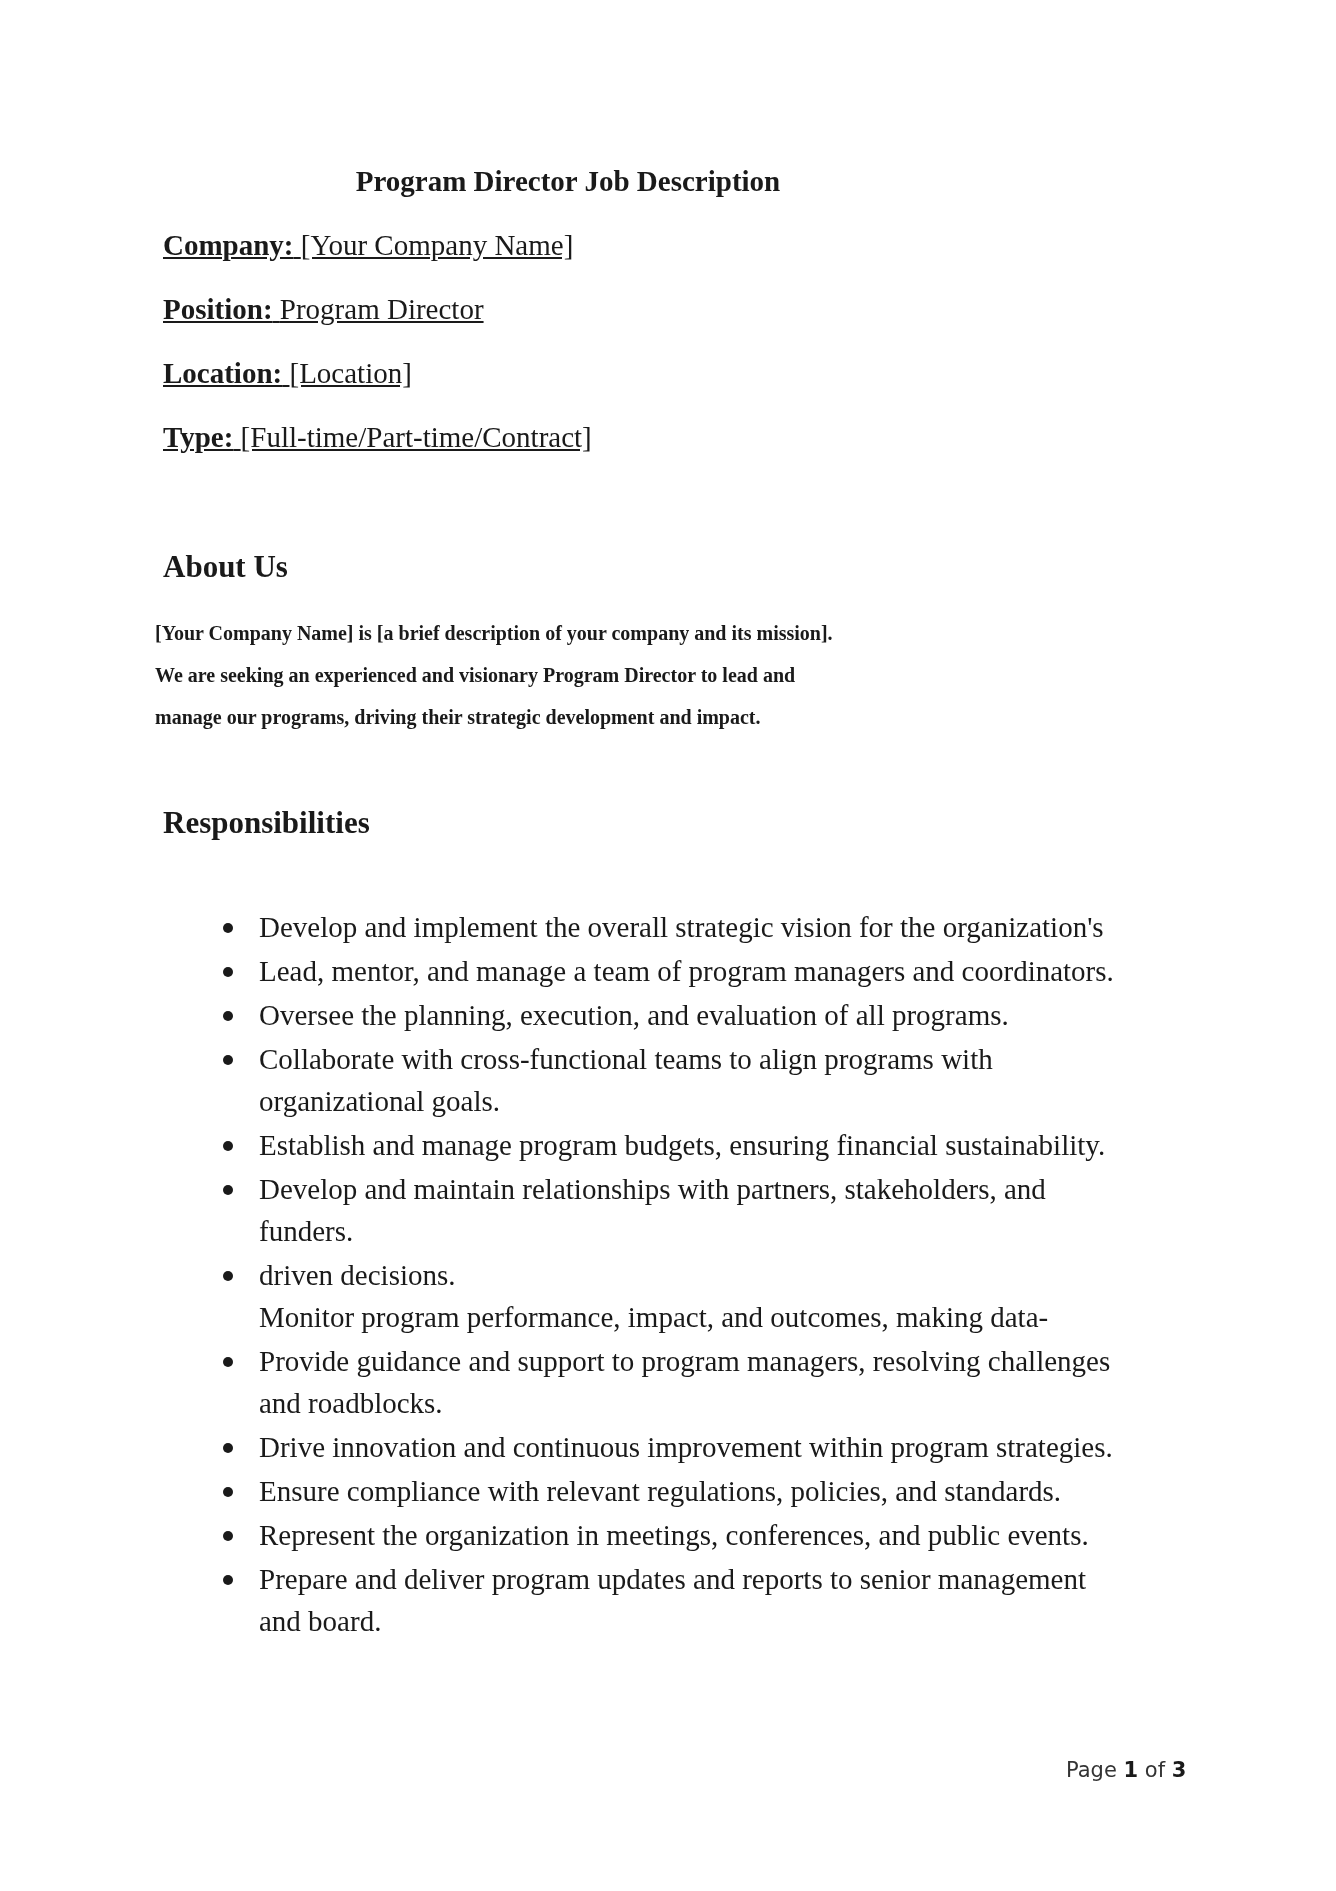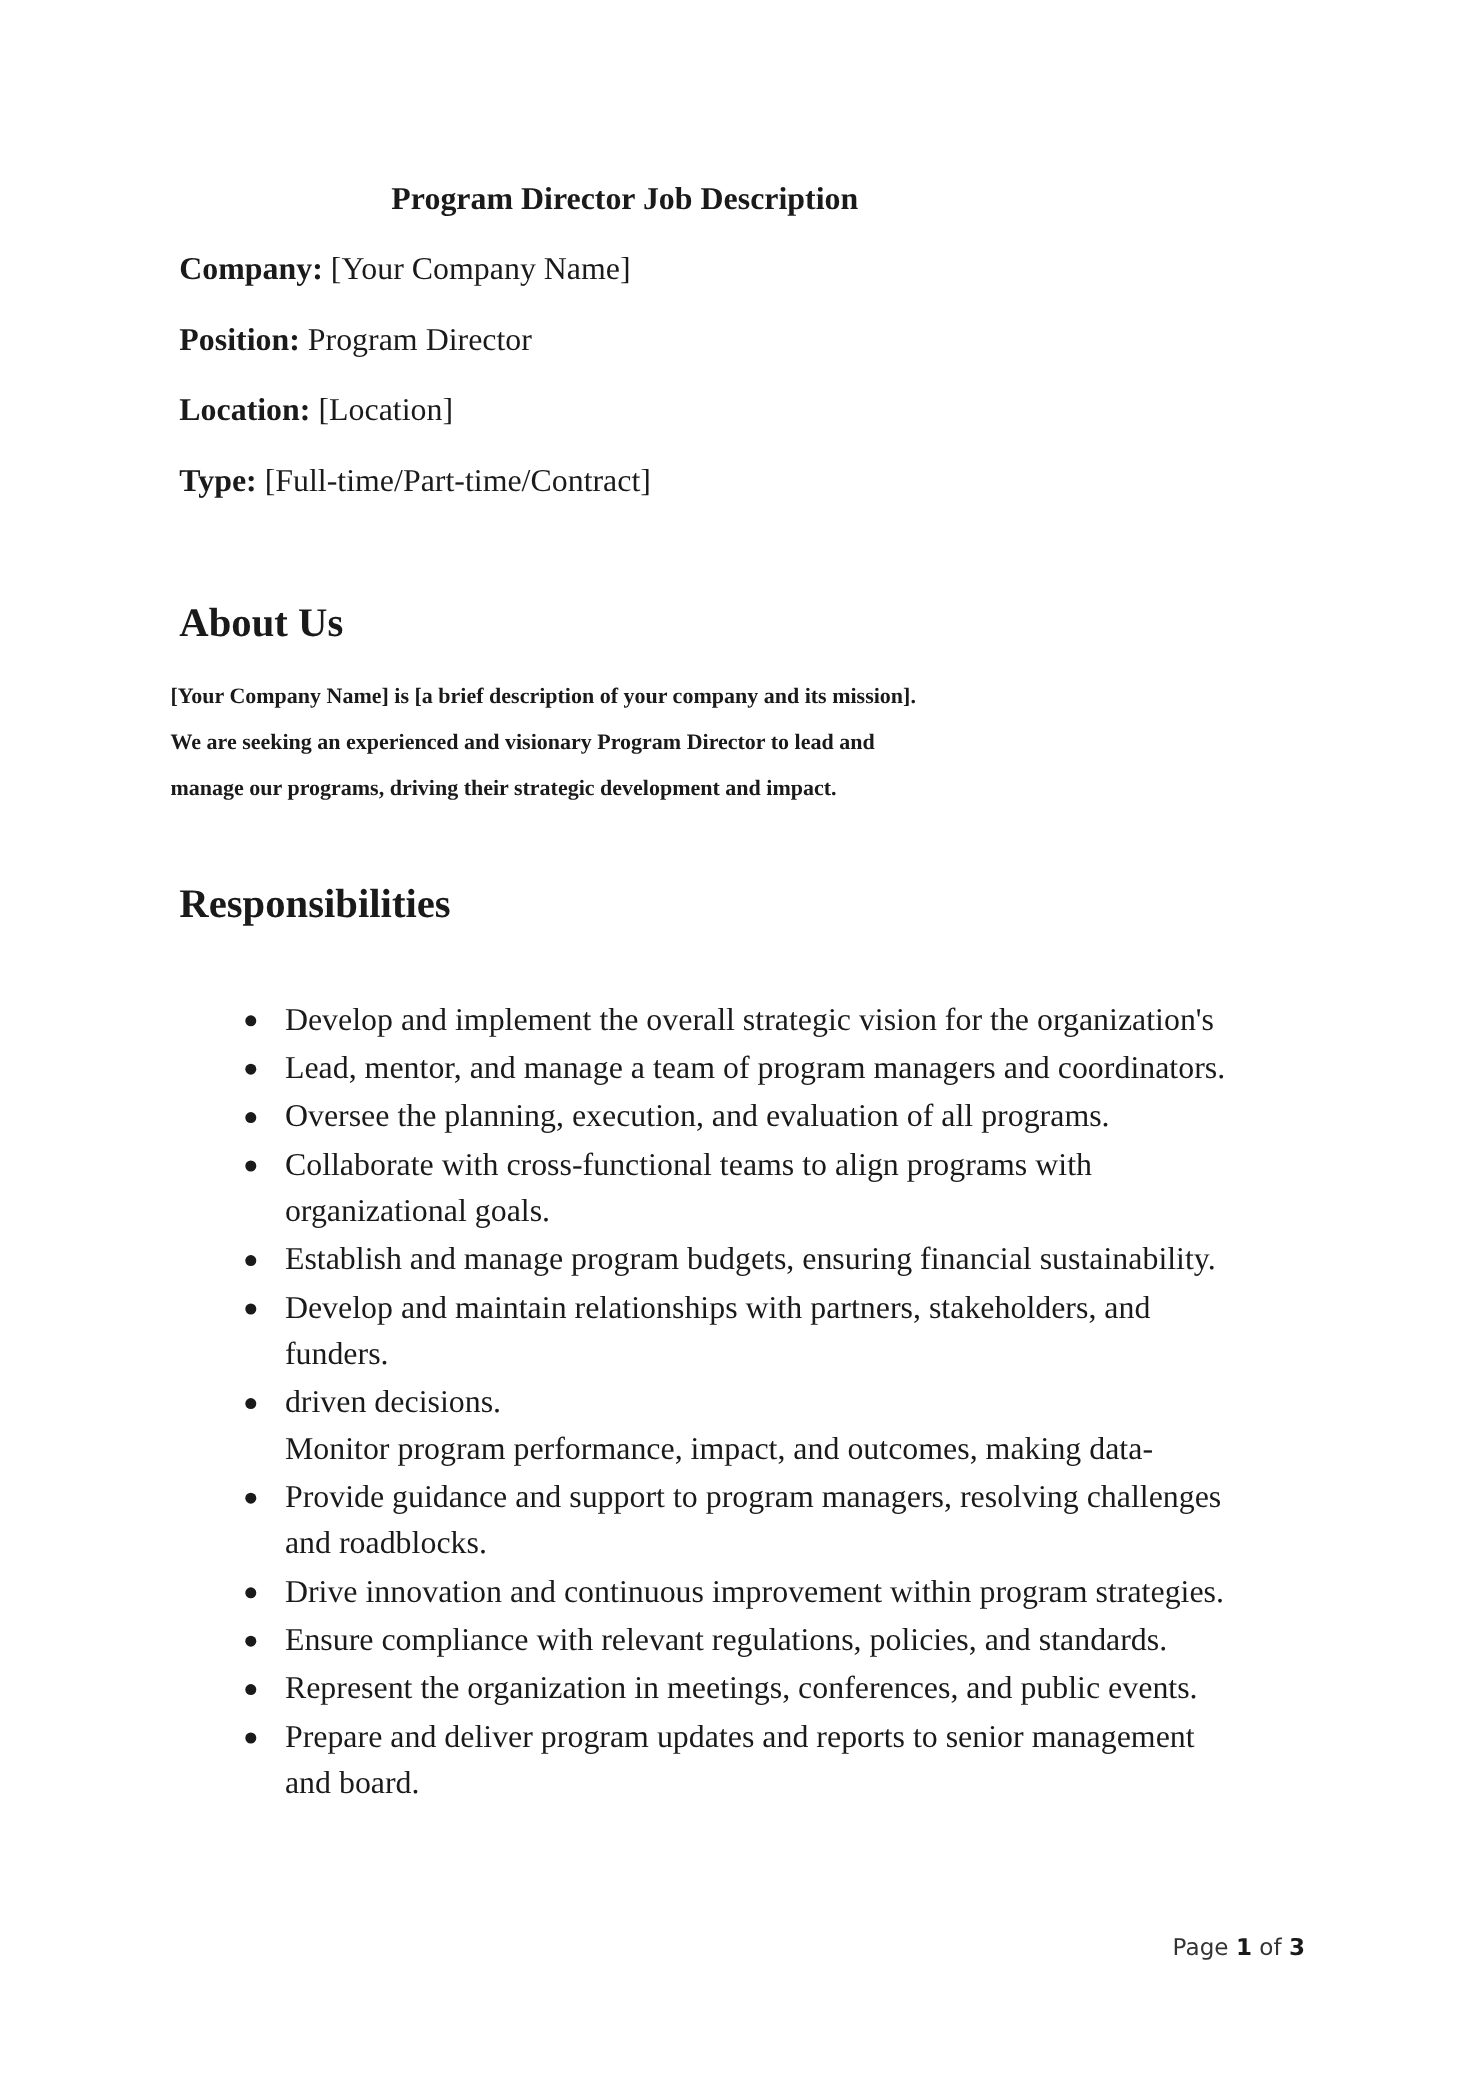--- a/index.html
+++ b/index.html
@@ -30,32 +30,33 @@
       font-weight: bold;
       font-size: 29px;
       line-height: 38px;
     }
     .field {
       position: absolute;
       left: 163px;
       font-size: 29px;
       line-height: 38px;
       white-space: nowrap;
+      text-decoration: underline;
     }
     .field .lbl { font-weight: bold; }
     .f-company { top: 226px; }
     .f-position { top: 290px; }
     .f-location { top: 354px; }
     .f-type { top: 418px; }
 
     .section-heading {
       position: absolute;
       left: 163px;
       font-weight: bold;
-      font-size: 37px;
+      font-size: 31px;
       line-height: 38px;
     }
     .h-about { top: 548px; }
     .h-resp { top: 804px; }
 
     .about-text {
       position: absolute;
       left: 155px;
       top: 612px;
       width: 1020px;

